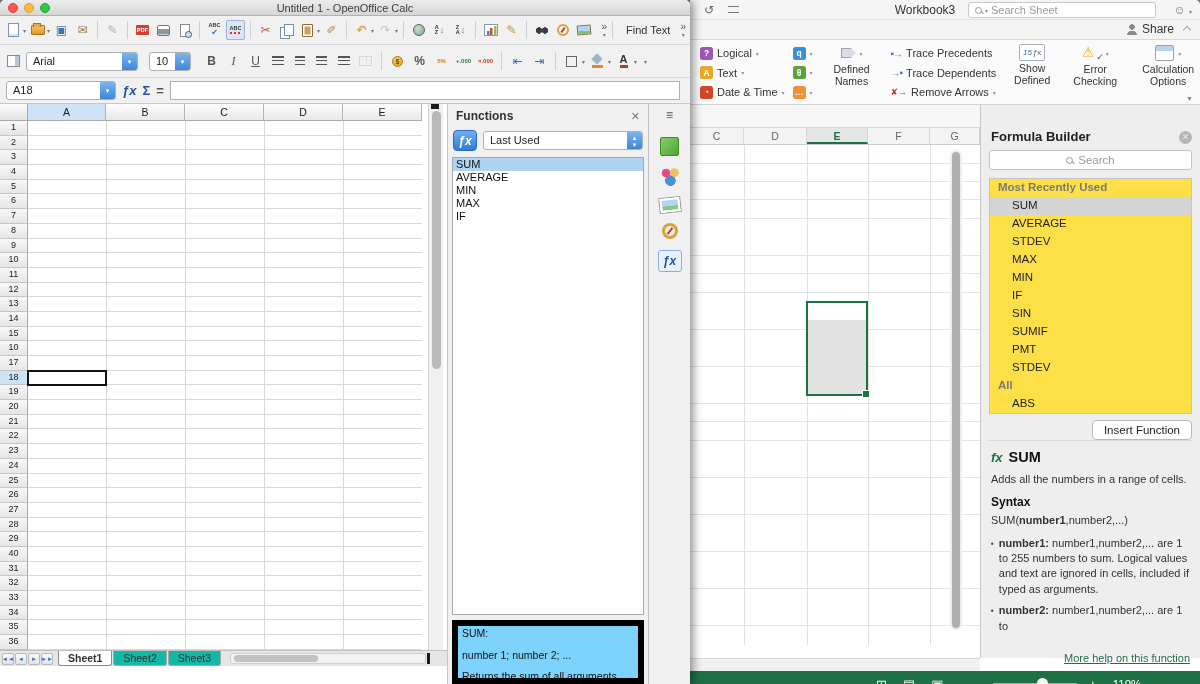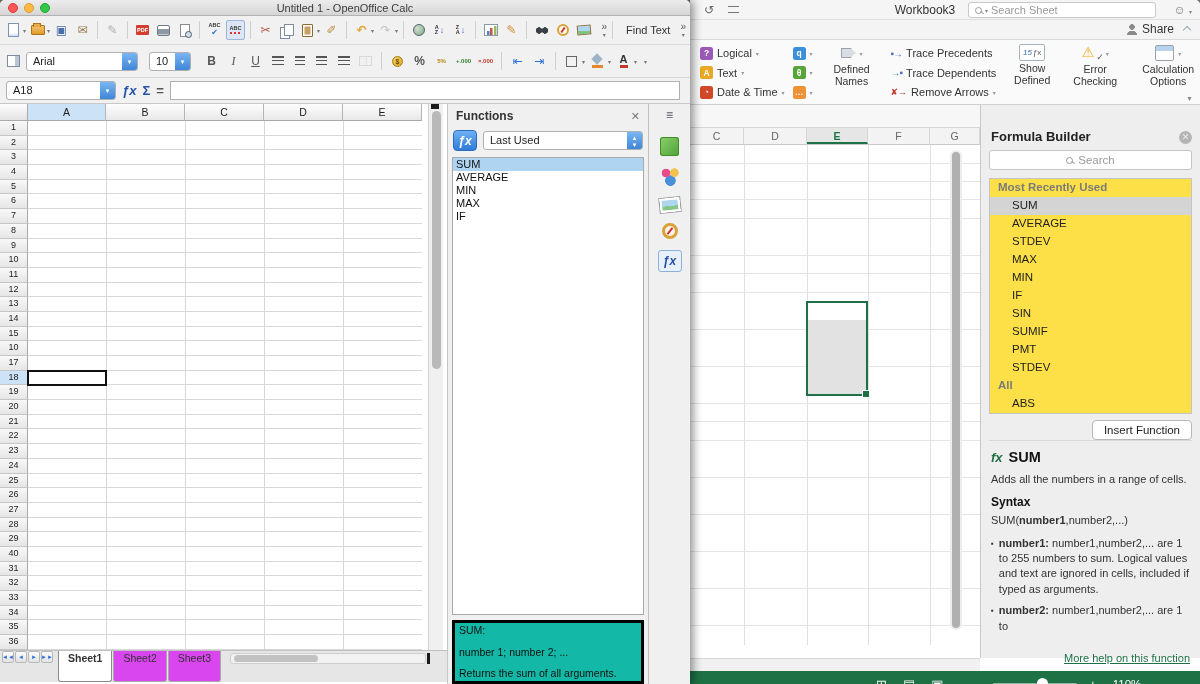--- a/index.html
+++ b/index.html
@@ -211,27 +211,27 @@
   .oo-rownum { flex:1; background:linear-gradient(#f8f8f8,#e6e6e6); border-right:1px solid #a9a9a9;
                border-bottom:1px solid #c6c6c6; font-size:9px; color:#222; text-align:center; line-height:13.5px; }
   .oo-rownum.sel { background:#cbe2f7; }
   #oo-gridbody { position:absolute; left:28px; top:17px; width:394px; height:529px; background:#fff;
     background-image:repeating-linear-gradient(90deg, transparent 0 78px, #d8d8d8 78px 79px),
                      repeating-linear-gradient(180deg, transparent 0 13.69px, #d8d8d8 13.69px 14.69px); }
   #oo-cursor { position:absolute; left:27px; top:266px; width:80px; height:16px; border:2px solid #111; background:#fff; }
   #oo-vscroll { position:absolute; left:428px; top:0; width:15px; height:546px; background:#f0f0f0; border-left:1px solid #d0d0d0; }
   #oo-vscroll .cap { position:absolute; left:2px; top:0; width:8px; height:5px; background:#1a1a1a; }
   #oo-vscroll .thumb { position:absolute; left:3px; top:7px; width:9px; height:258px; background:#b9b9b9; border-radius:5px; }
-  #oo-tabbar { height:32px; background:#e6e6e6; border-top:1px solid #c0c0c0; display:flex; 
+  #oo-tabbar { height:16px; background:#e6e6e6; border-top:1px solid #c0c0c0; display:flex; align-items:center;
                padding-left:2px; position:relative; }
   .navbtn { width:12px; height:12px; background:linear-gradient(#fbfbfb,#e2e2e2); border:1px solid #b8b8b8;
             border-radius:2px; color:#2e6fd8; font-size:6px; display:inline-flex; align-items:center;
             justify-content:center; margin-right:1px; }
   #oo-sheettabs { display:flex; align-items:stretch; height:100%; margin-left:4px; }
-  .oo-sheettab { padding:1px 9px; font-size:10.5px; color:#333; background:#d946ef; border:1px solid #a8a8a8;
+  .oo-sheettab { padding:1px 9px; font-size:10.5px; color:#333; background:#14b8a6; border:1px solid #a8a8a8;
                  border-top:none; border-radius:0 0 3px 3px; margin-right:1px; }
   .oo-sheettab.active { background:#fff; font-weight:bold; border-color:#8a8a8a; }
   #oo-hscroll { position:absolute; left:230px; top:2px; width:196px; height:11px; background:#f2f2f2;
                 border:1px solid #cfcfcf; border-radius:3px; }
   #oo-hscroll .thumb { position:absolute; left:3px; top:1px; width:84px; height:7px; background:#c2c2c2; border-radius:4px; }
   #oo-split { position:absolute; left:427px; top:2px; width:3px; height:11px; background:#1a1a1a; }
 
   
   #oo-panel { width:201px; background:#f0f0f0; border-left:1px solid #c6c6c6; display:flex;
               flex-direction:column; padding:0 3px; }
@@ -239,21 +239,21 @@
   #oo-paneltitle { font-weight:bold; font-size:12px; color:#333; flex:1; }
   #oo-panelclose { color:#777; font-size:11px; }
   #oo-fnrow { display:flex; align-items:center; gap:6px; padding:2px 2px 6px; }
   #oo-fxbtn { width:24px; height:21px; background:linear-gradient(#6db1f5,#2f7cd6); border:1px solid #2a6cc0;
               border-radius:4px; color:#fff; font-style:italic; font-weight:bold; font-size:12px;
               display:flex; align-items:center; justify-content:center; }
   #oo-catcombo { flex:1; }
   #oo-fnlist { flex:1; background:#fff; border:1px solid #a9a9a9; margin:0 1px; font-size:11px; overflow:hidden; }
   .oo-fnitem { padding:0 3px; height:13px; line-height:13px; color:#111; }
   .oo-fnitem.sel { background:#aed4f2; }
-  #oo-fndesc { height:64px; background:#14b8a6; border:3px solid #000000; margin:5px 1px 8px; font-size:10.5px;
+  #oo-fndesc { height:64px; background:#7dd3fc; border:6px solid #000000; margin:5px 1px 8px; font-size:10.5px;
                color:#111; padding:1px 4px; line-height:1.2; }
   #oo-fndesc .gap { height:9px; }
 
   
   #oo-sidestrip { width:42px; background:#f0f0f0; border-left:1px solid #c0c0c0; display:flex;
                   flex-direction:column; align-items:center; padding-top:5px; }
   .sb { margin-bottom:11px; display:flex; align-items:center; justify-content:center; }
   .sb-menu { color:#556; font-size:12px; line-height:1; margin-bottom:16px; }
   .sb-cube { width:19px; height:19px; border-radius:3px; background:linear-gradient(135deg,#8ed06c,#4ba335);
              box-shadow:inset 0 0 0 1px #3e8f2b; }

